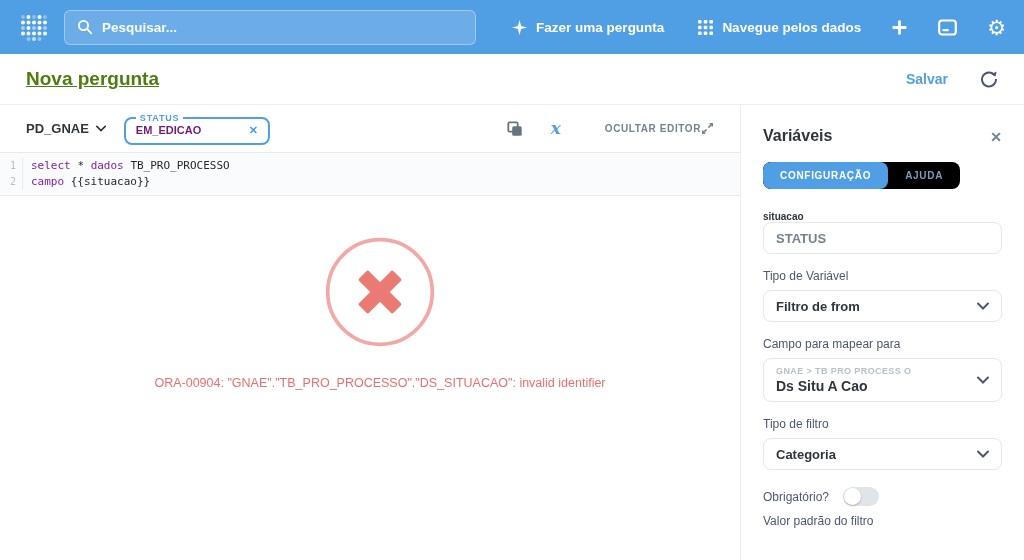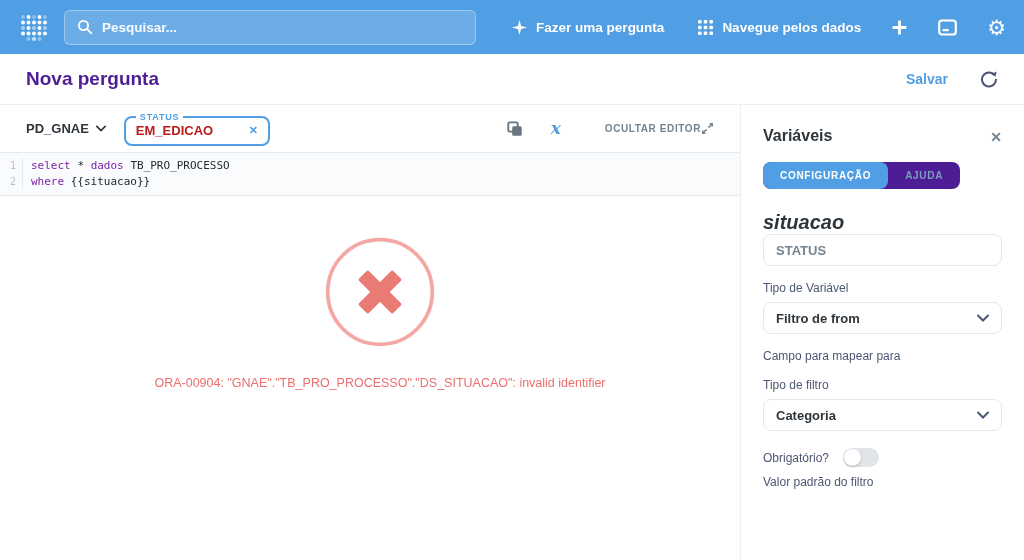--- a/index.html
+++ b/index.html
@@ -31,38 +31,38 @@
     font-size:13.5px; font-weight:700; cursor:pointer; margin-left:34px; white-space:nowrap;
   }
   .nav-iconbtn { margin-left:30px; display:flex; align-items:center; cursor:pointer; color:#fff; }
   .gear-glyph { font-size:21px; line-height:1; color:#fff; }
 
   
   .page-header {
     height:51px; display:flex; align-items:center; padding:0 26px;
     border-bottom:1px solid #edeef2; background:#fff;
   }
-  .page-title { font-size:19px; font-weight:700; color:#4c1d95; }
+  .page-title { font-size:19px; font-weight:700; color:#4d7c0f;text-decoration:underline; }
   .header-spacer { flex:1; }
   .save-link { color:#509ee3; font-size:14px; font-weight:700; cursor:pointer; margin-right:32px; }
   .refresh-btn { cursor:pointer; display:flex; align-items:center; }
 
   
   .content { display:flex; height:455px; }
   .main { flex:1; min-width:0; display:flex; flex-direction:column; background:#fff; }
 
   .toolbar { height:47px; display:flex; align-items:center; padding:0 26px; }
   .db-picker { display:flex; align-items:center; gap:7px; font-size:13px; font-weight:700; color:#2e353b; cursor:pointer; }
   .tag {
     margin-left:18px; border:2px solid #509ee3; border-radius:8px;
     padding:1px 10px 6px 10px; min-width:146px; cursor:pointer;
   }
   .tag legend { font-size:9px; font-weight:700; letter-spacing:0.8px; color:#509ee3; padding:0 4px; }
   .tag-row { display:flex; align-items:center; justify-content:space-between; gap:20px; }
-  .tag-value { color:#b91c1c; font-weight:700; font-size:13px; }
+  .tag-value { color:#701a75; font-weight:700; font-size:11px; }
   .tag-x { color:#509ee3; font-size:11px; font-weight:700; cursor:pointer; }
   .toolbar-spacer { flex:1; }
   .icon-btn { display:flex; align-items:center; cursor:pointer; }
   .var-x { font-family:"DejaVu Serif", serif; font-style:italic; font-weight:700; font-size:17px; color:#509ee3; line-height:1; }
   .hide-editor { margin-left:44px; display:flex; align-items:center; gap:0; cursor:pointer;
     font-size:10px; font-weight:700; letter-spacing:0.6px; color:#74838f; }
 
   
   .code {
     background:#f9fbfd; border-top:1px solid #e7eaee; border-bottom:1px solid #e7eaee;
@@ -75,25 +75,25 @@
   .kw { color:#7e22a8; }
 
   
   .result { flex:1; display:flex; flex-direction:column; align-items:center; padding-top:40px;padding-left:20px; }
   .err-text { margin-top:28px; font-size:12.5px; color:#ed6e6e; }
 
   
   .sidebar { width:284px; flex:none; border-left:1px solid #edeef2; padding:22px 22px 0 22px; position:relative; background:#fff; }
   .sb-close { position:absolute; top:24px; right:22px; font-size:14px; font-weight:700; color:#74838f; cursor:pointer; }
   .sb-title { font-size:16px; font-weight:700; color:#2e353b; }
-  .tabs { display:inline-flex; margin-top:17px; background:#4c1d95; border-radius:8px; overflow:hidden; }
+  .tabs { display:inline-flex; margin-top:17px; background:#000000; border-radius:8px; overflow:hidden; }
   .tab { padding:8px 17px; font-size:10px; font-weight:700; letter-spacing:0.7px; cursor:pointer; }
   .tab.active { background:#509ee3; color:#fff; border-radius:8px; }
   .tab.inactive { color:#7d9cbd; }
-  .sb-varname { margin-top:22px; font-size:20px; font-weight:700; color:#2e353b;font-style:italic; }
+  .sb-varname { margin-top:22px; font-size:10px; font-weight:700; color:#2e353b; }
   .f-label { margin:15px 0 7px; font-size:12px; color:#4c5773; }
   .t-input {
     width:100%; height:32px; border:1px solid #e4e7ec; border-radius:8px;
     padding:0 12px; font:600 13px "Liberation Sans", sans-serif; color:#74838f;
     outline:none; background:#fff;
   }
   .t-input::placeholder { color:#a5aeb8; }
   .select {
     width:100%; height:32px; border:1px solid #e4e7ec; border-radius:8px;
     display:flex; align-items:center; justify-content:space-between;
@@ -259,21 +259,21 @@
 
       <div class="code">
         <div class="code-line">
           <div class="gutter">1</div>
           <div class="gutter-sep"></div>
           <div class="code-text"><span class="kw">select</span><span> </span><span>*</span><span> </span><span class="kw">dados</span><span> </span><span>TB_PRO_PROCESSO</span></div>
         </div>
         <div class="code-line">
           <div class="gutter">2</div>
           <div class="gutter-sep"></div>
-          <div class="code-text"><span class="kw">where</span><span> </span><span>{{situacao}}</span></div>
+          <div class="code-text"><span class="kw">campo</span><span> </span><span>{{situacao}}</span></div>
         </div>
       </div>
 
       <div class="result">
         <svg width="112" height="112" viewBox="0 0 120 120">
           <circle cx="60" cy="60" r="56" fill="none" stroke="#f3a8a6" stroke-width="4"></circle>
           <g fill="#e97a74" transform="rotate(45 60 60)">
             <rect x="34" y="52.5" width="52" height="15" rx="2"></rect>
             <rect x="52.5" y="34" width="15" height="52" rx="2"></rect>
           </g>
@@ -299,20 +299,31 @@
       <div class="select">
         <span>Filtro de from</span>
         <span class="chev">
           <svg width="12" height="8" viewBox="0 0 12 8">
               <path d="M1 1.5 L6 6.5 L11 1.5" fill="none" stroke="currentColor" stroke-width="2" stroke-linecap="round"></path>
             </svg>
         </span>
       </div>
 
       <div class="f-label">Campo para mapear para</div>
+      <div class="select map">
+        <span class="map-lines">
+          <span class="map-path">GNAE &gt; TB PRO PROCESS O</span>
+          <span class="map-value">Ds Situ A Cao</span>
+        </span>
+        <span class="chev">
+          <svg width="12" height="8" viewBox="0 0 12 8">
+              <path d="M1 1.5 L6 6.5 L11 1.5" fill="none" stroke="currentColor" stroke-width="2" stroke-linecap="round"></path>
+            </svg>
+        </span>
+      </div>
 
       <div class="f-label">Tipo de filtro</div>
       <div class="select">
         <span>Categoria</span>
         <span class="chev">
           <svg width="12" height="8" viewBox="0 0 12 8">
               <path d="M1 1.5 L6 6.5 L11 1.5" fill="none" stroke="currentColor" stroke-width="2" stroke-linecap="round"></path>
             </svg>
         </span>
       </div>

